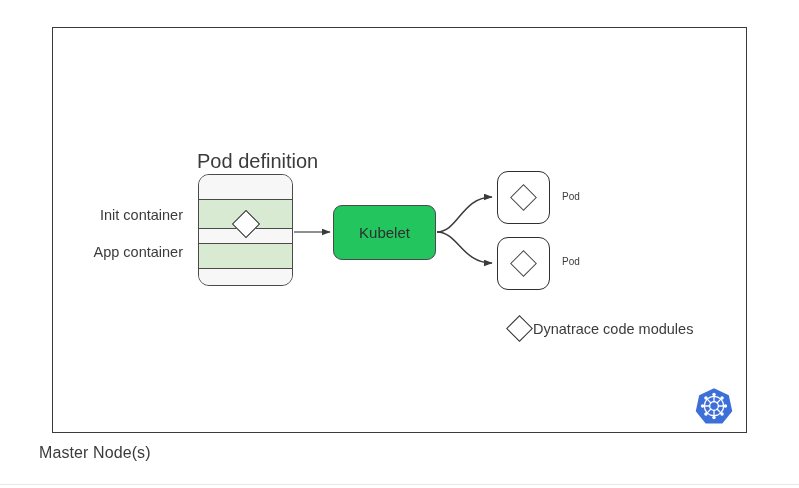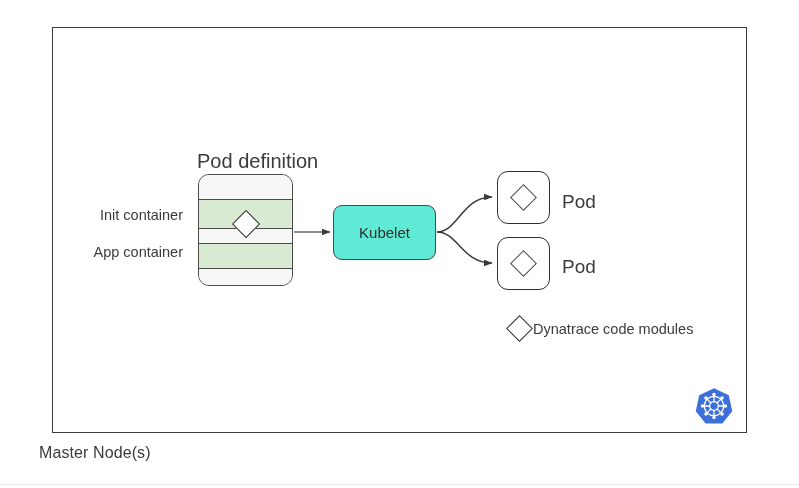--- a/index.html
+++ b/index.html
@@ -111,21 +111,21 @@
 
   
   .kubelet {
     position: absolute;
     left: 333px;
     top: 205px;
     width: 103px;
     height: 55px;
     border: 1.4px solid #4a4a4a;
     border-radius: 9px;
-    background: #5eead4;
+    background: #22c55e;
     box-sizing: border-box;
     display: flex;
     align-items: center;
     justify-content: center;
     font-size: 15px;
     color: #2f2f2f;
   }
 
   
   .pod-box {
@@ -147,21 +147,21 @@
     transform: rotate(45deg);
     background: #ffffff;
     border: 1.3px solid #4a4a4a;
     box-sizing: border-box;
   }
   .pod-1 { left: 497px; top: 171px; }
   .pod-2 { left: 497px; top: 237px; }
 
   .pod-label {
     position: absolute;
-    font-size: 19px;
+    font-size: 10px;
     color: #3b3b3b;
     white-space: nowrap;
   }
   .pod-label-1 { left: 562px; top: 191px; }
   .pod-label-2 { left: 562px; top: 256px; }
 
   
   .legend {
     position: absolute;
     left: 510px;

